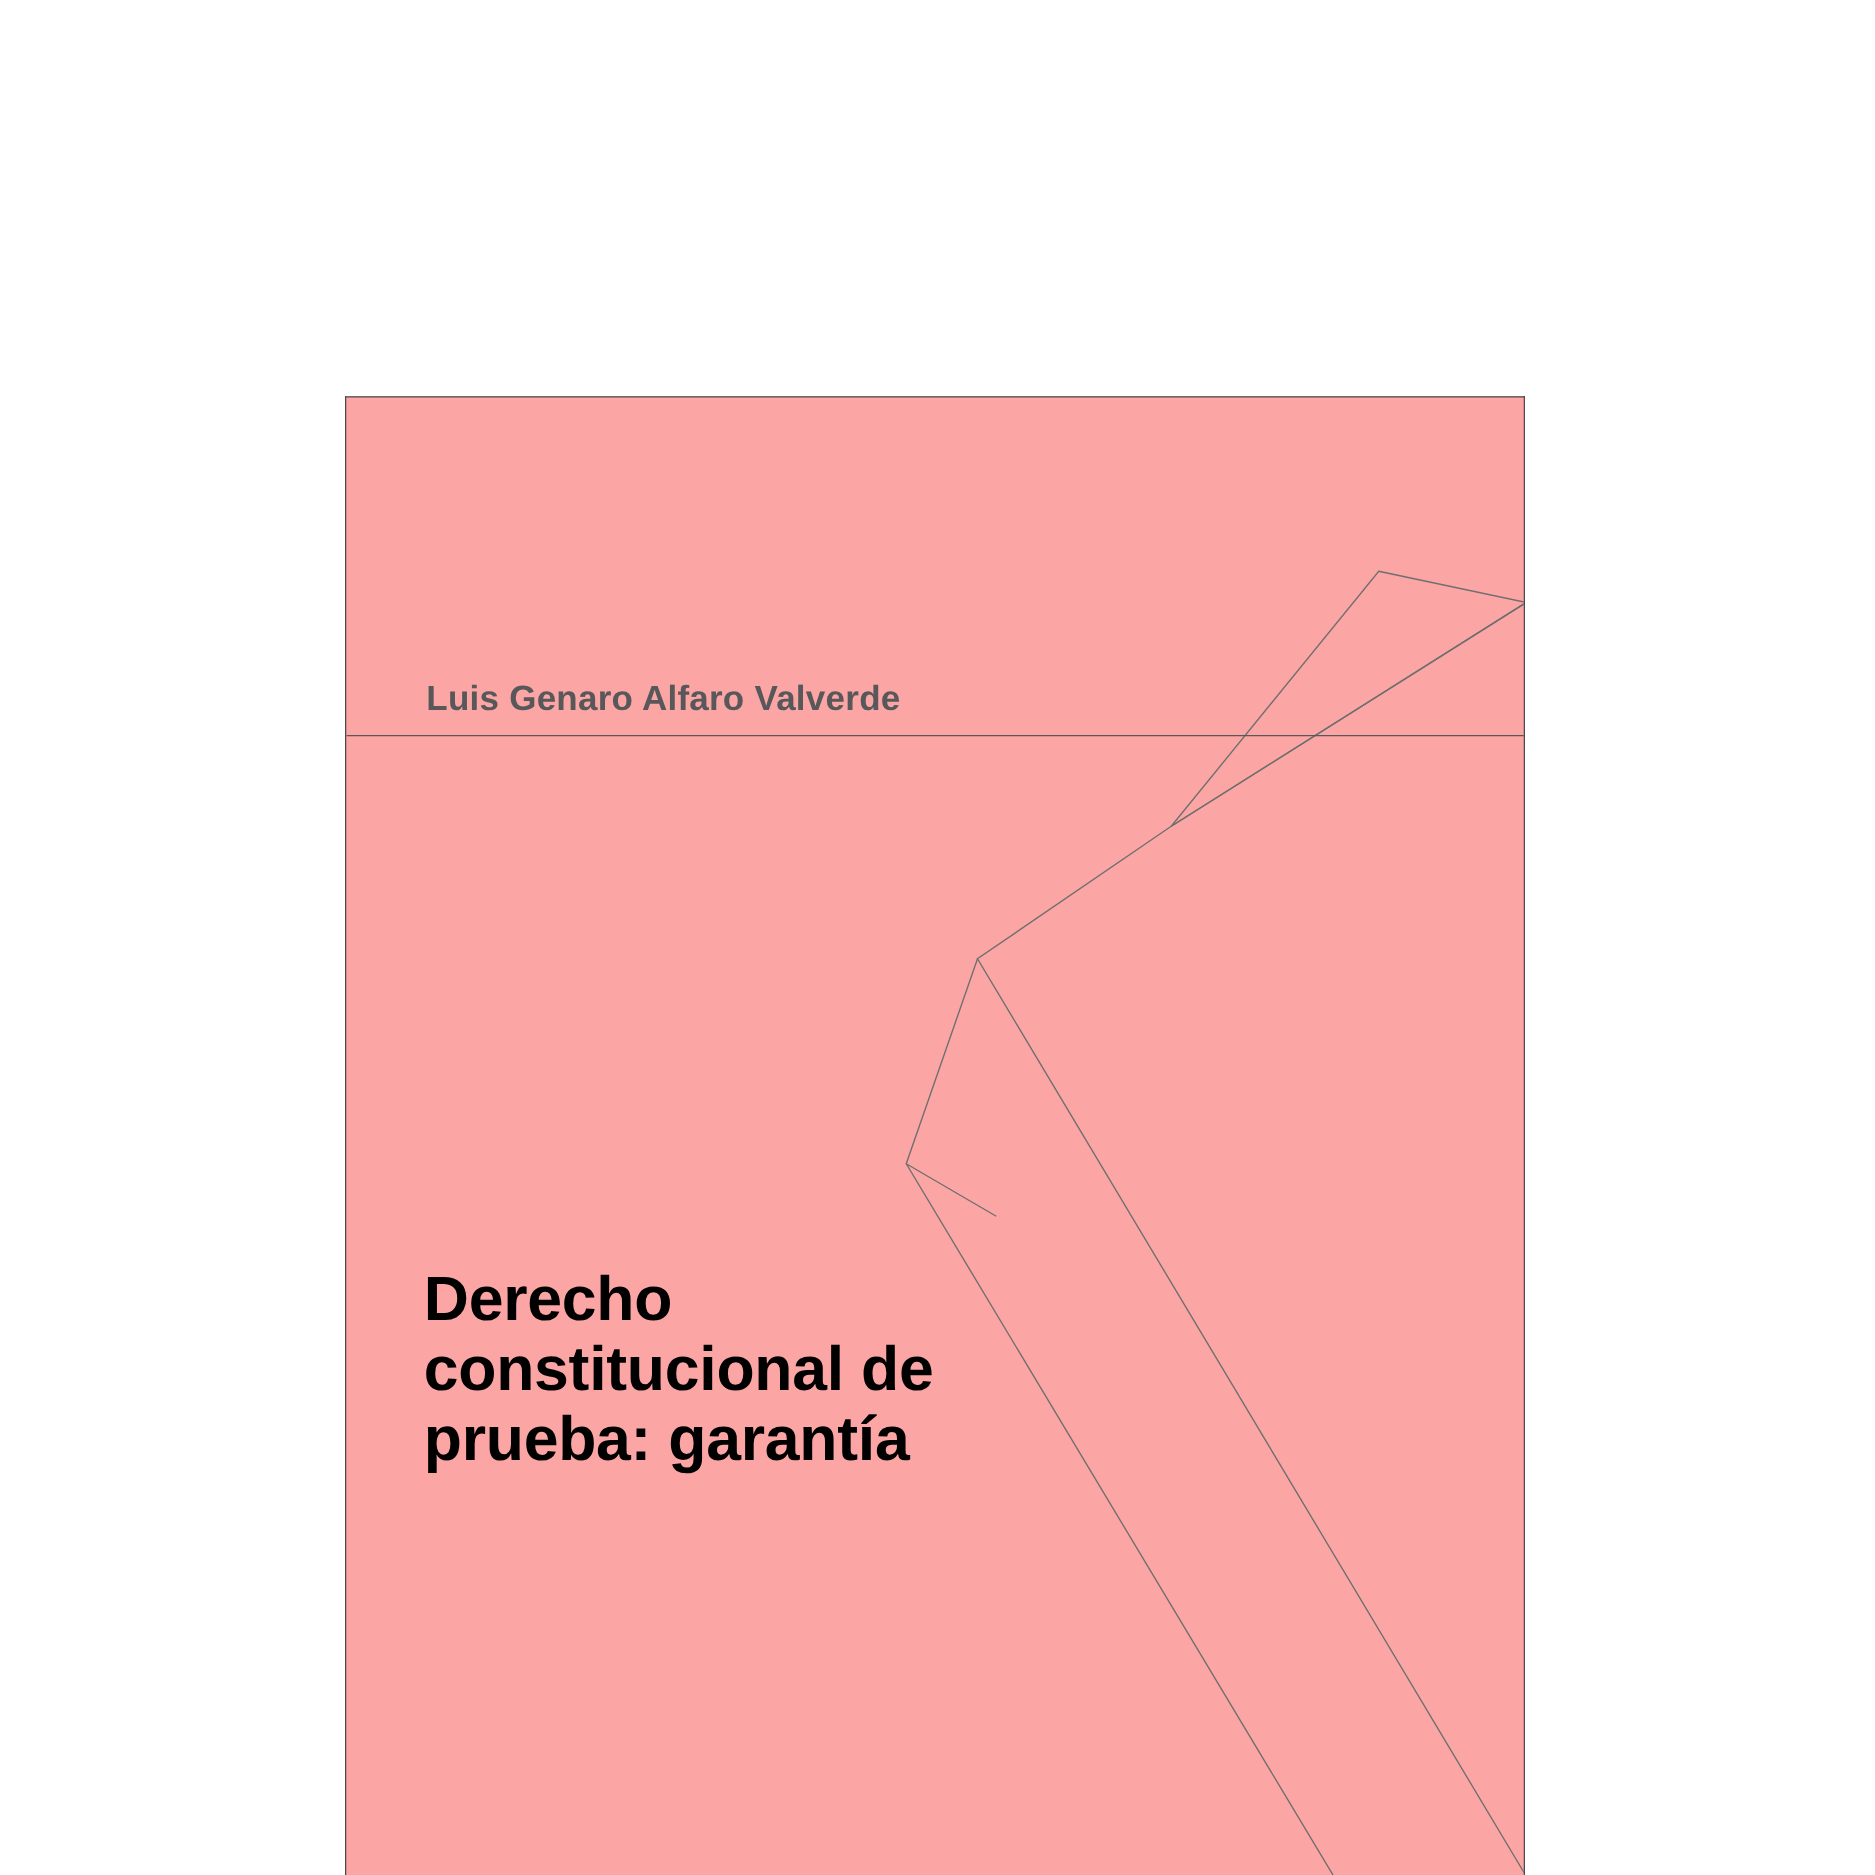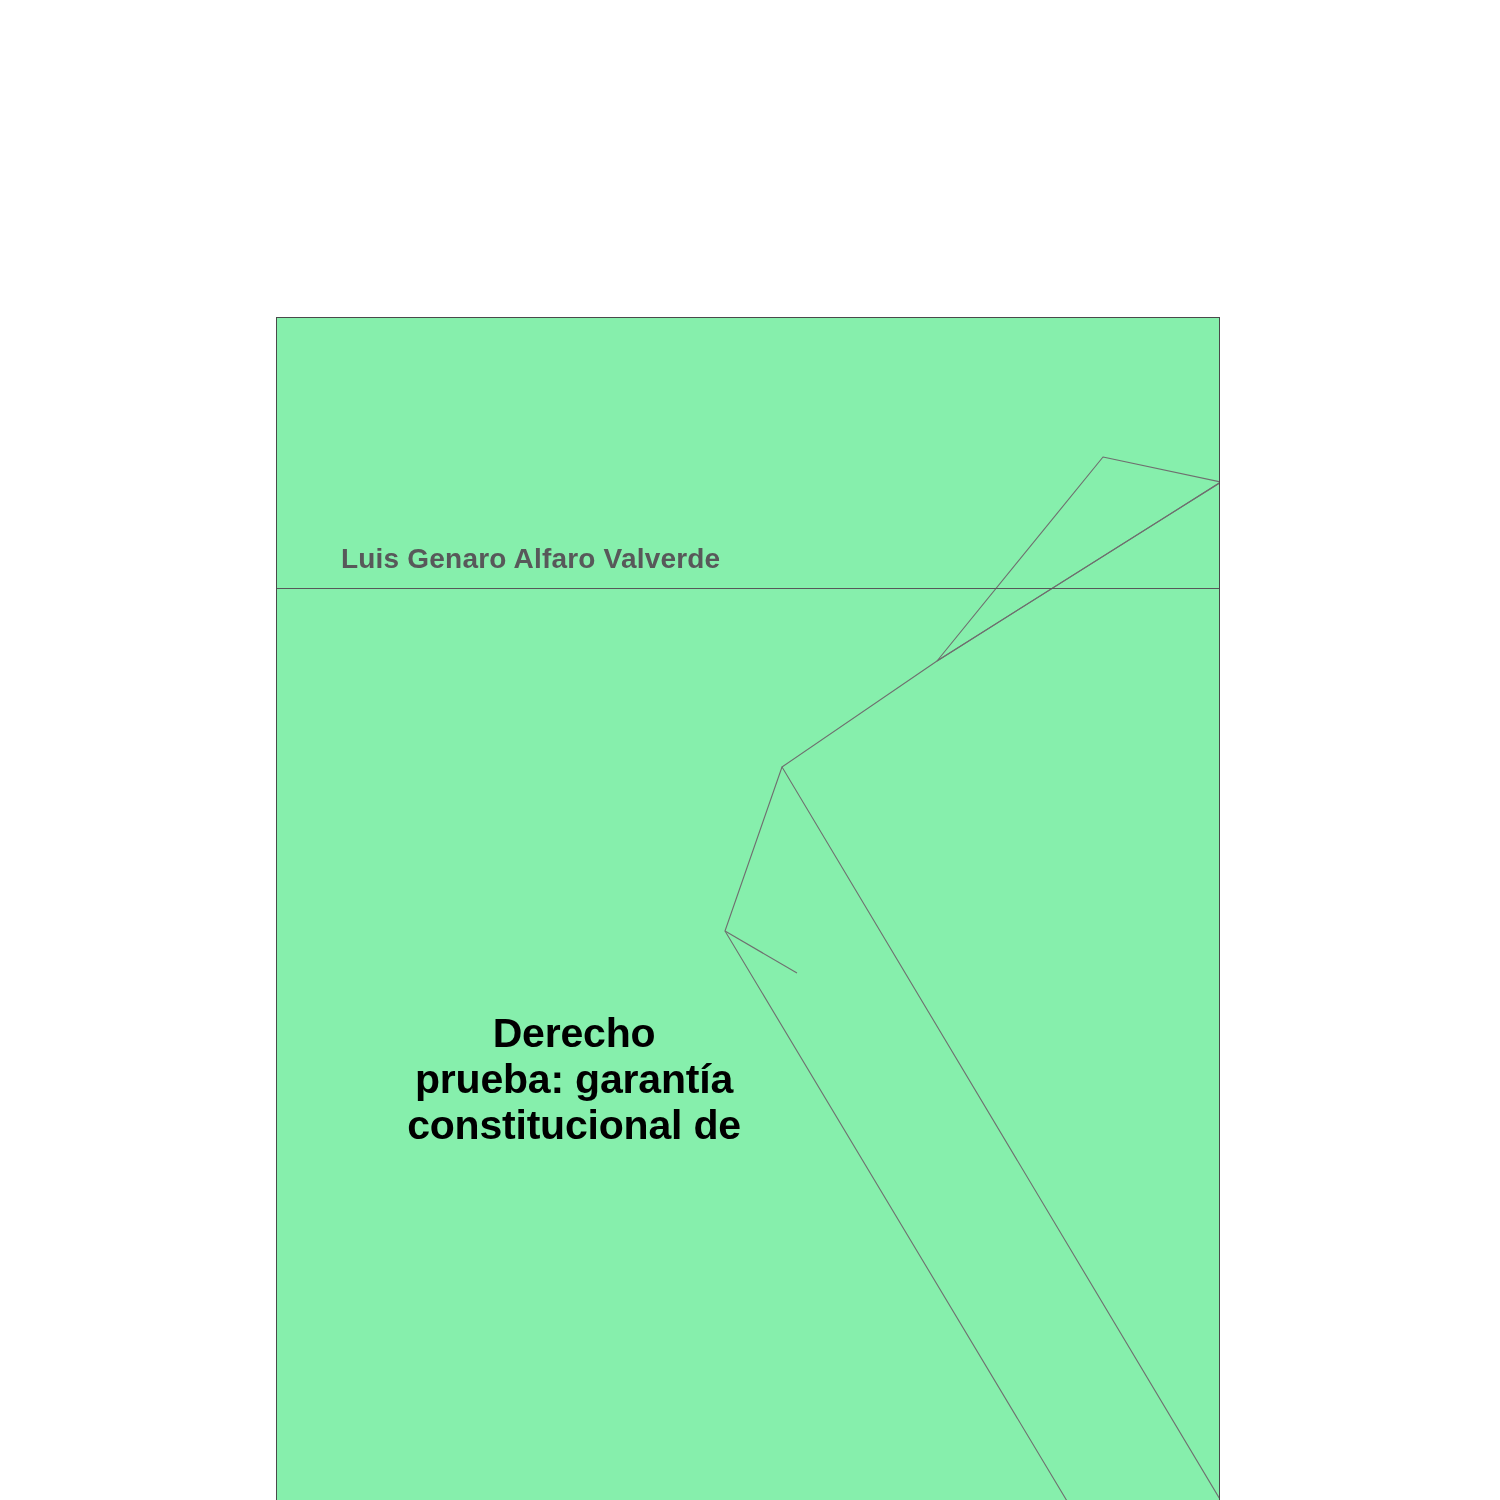--- a/index.html
+++ b/index.html
@@ -19,21 +19,21 @@
     height: 1500px;
     background: #ffffff;
   }
   
   #cover {
     position: absolute;
     left: 276px;
     top: 317px;
     width: 944px;
     height: 1183px;
-    background: #86efac;
+    background: #fca5a5;
     border: 1px solid #4a4a4a;
     border-bottom: none;
     box-sizing: border-box;
     overflow: hidden;
   }
   
   #paper-art {
     position: absolute;
     left: 0;
     top: 0;
@@ -58,26 +58,25 @@
     font-weight: bold;
     color: #58585a;
     letter-spacing: 0.2px;
     white-space: nowrap;
   }
   #title {
     position: absolute;
     left: 62px;
     top: 693px;
     width: 470px;
-    font-size: 41px;
+    font-size: 50px;
     line-height: 1.12;
     font-weight: bold;
     color: #000000;
     letter-spacing: -0.2px;
-    text-align: center;
   }
   #title .line {
     display: block;
   }
 </style>
 </head>
 <body>
 
 <div id="page">
 
@@ -95,19 +94,19 @@
         <path d="M448 613 L520 655"></path>
       </g>
     </svg>
 
     <div id="author-rule"></div>
 
     <div id="author-name">Luis Genaro Alfaro Valverde</div>
 
     <div id="title">
       <span class="line">Derecho</span>
+      <span class="line">constitucional de</span>
       <span class="line">prueba: garantía</span>
-      <span class="line">constitucional de</span>
     </div>
 
   </div>
 
 </div>
 
 </body></html>

